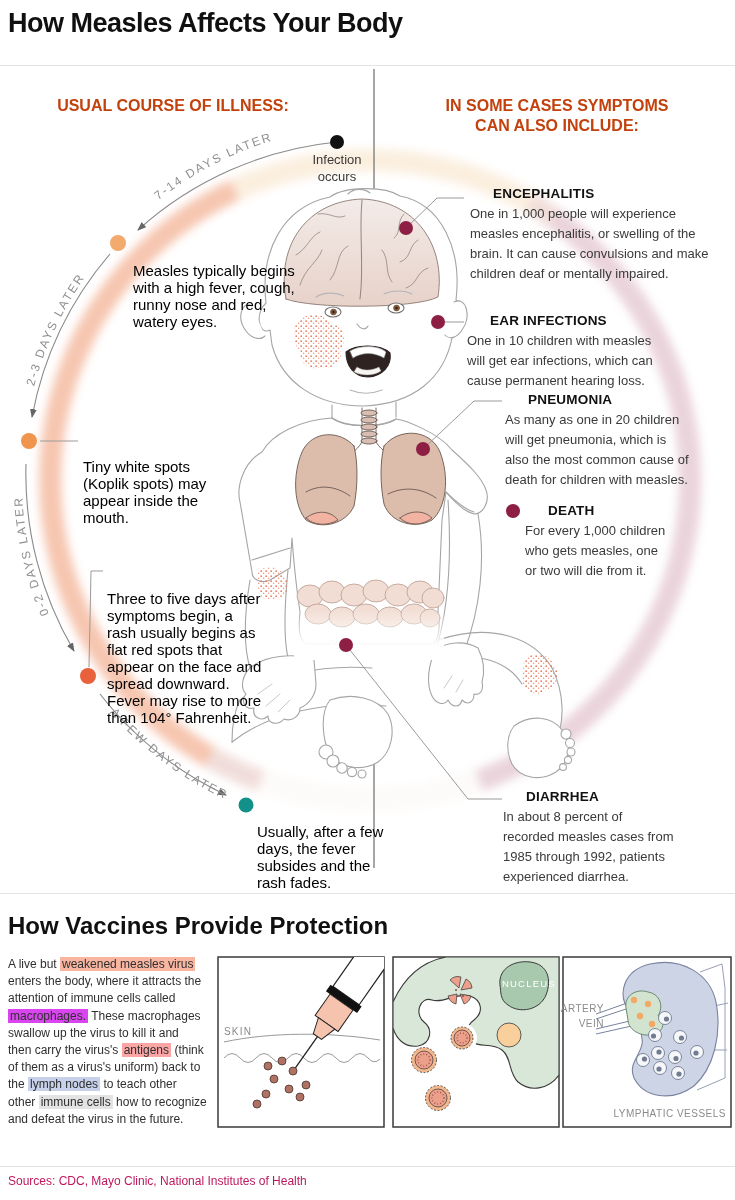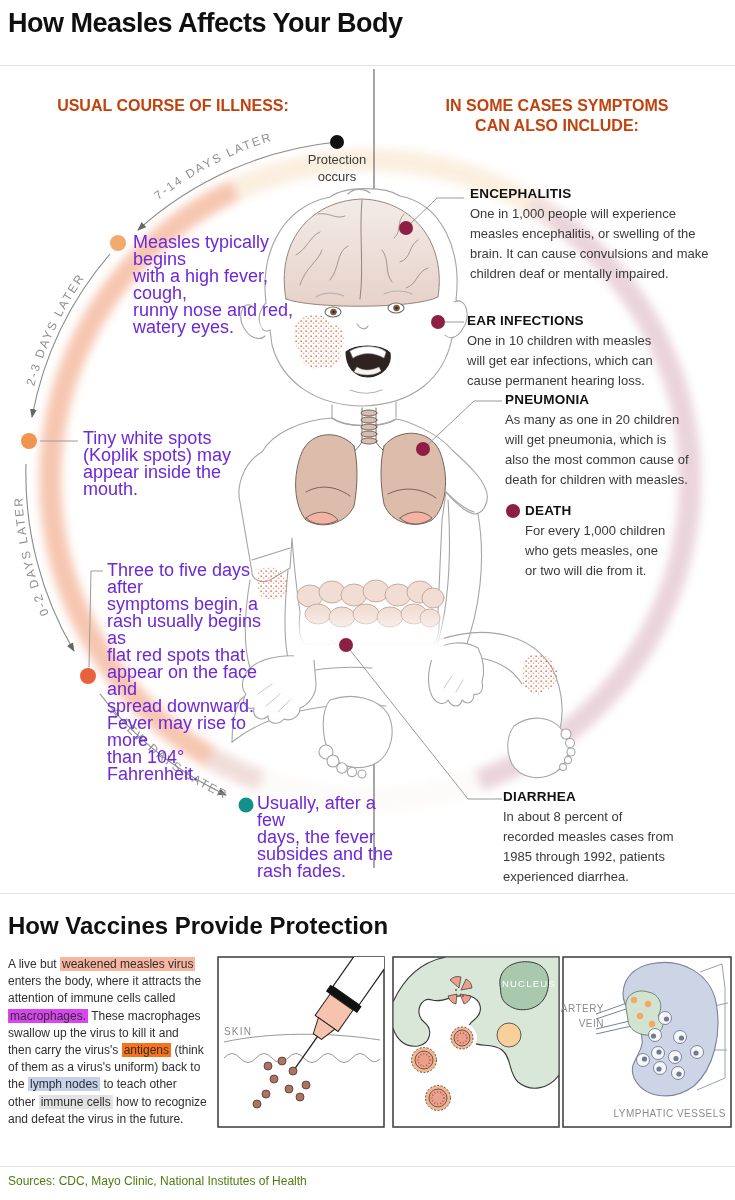--- a/index.html
+++ b/index.html
@@ -3,30 +3,30 @@
 <meta charset="utf-8">
 <style>
   html,body{margin:0;padding:0;background:#fff;}
   #page{position:relative;width:735px;height:1200px;background:#fff;overflow:hidden;
         font-family:"Liberation Sans",sans-serif;color:#3a3a3a;}
   #art{position:absolute;left:0;top:0;z-index:1;}
   .ov{position:absolute;z-index:2;}
   .rule{position:absolute;left:0;width:735px;height:1px;background:#e3e3e3;z-index:2;}
   h1.title{margin:0;font-size:27px;font-weight:bold;color:#101010;letter-spacing:-0.5px;}
   .colhead{font-size:16px;font-weight:bold;color:#c2410c;text-align:center;white-space:pre-line;line-height:20px;}
-  .stage{font-size:18px;line-height:17px;color:#6d28d9;white-space:pre-line;}
-  .sym .t{font-size:13.5px;font-weight:bold;color:#111;margin-bottom:3px;letter-spacing:0.2px;}
+  .stage{font-size:15px;line-height:17px;color:#000000;white-space:pre-line;margin-top:28px;}
+  .sym .t{font-size:13.5px;font-weight:bold;color:#111;margin-bottom:3px;letter-spacing:0.2px;margin-left:23px;}
   .sym .b{font-size:13px;line-height:20px;color:#3a3a3a;white-space:pre-line;}
   .small-label{font-size:10px;color:#8b8b8b;letter-spacing:1.2px;}
   .vtitle{margin:0;font-size:24px;font-weight:bold;color:#101010;}
   .vpara{font-size:12px;line-height:17.2px;color:#2f2f2f;white-space:pre-line;width:206px;}
   .vpara span.hl{padding:0 2px;}
   .infection{font-size:13px;color:#3a3a3a;text-align:center;white-space:pre-line;line-height:17px;}
   .nucleus{font-size:9.5px;color:#fff;letter-spacing:1.2px;}
-  .sources{font-size:12px;color:#4d7c0f;}
+  .sources{font-size:12px;color:#be185d;}
   .brand{font-family:"Liberation Serif",serif;font-size:17px;color:#1c1c1c;letter-spacing:0.5px;}
   .right{text-align:right;}
   svg text.arcLabel{font-family:"Liberation Sans",sans-serif;font-size:12px;letter-spacing:2px;fill:#8f8f8f;}
 </style>
 </head>
 <body>
 
 <div id="page">
 
 <svg id="art" width="735" height="1200" viewBox="0 0 735 1200">
@@ -349,21 +349,21 @@
   </g>
 </svg>
 
 <h1 class="ov title" style="left:8px;top:8px;">How Measles Affects Your Body</h1>
 <div class="rule" style="top:65px;"></div>
 
 <div class="ov colhead" style="left:23px;top:96px;width:300px;">USUAL COURSE OF ILLNESS:</div>
 <div class="ov colhead" style="left:414px;top:96px;width:286px;">IN SOME CASES SYMPTOMS
 CAN ALSO INCLUDE:</div>
 
-<div class="ov infection" style="left:297px;top:151px;width:80px;">Protection
+<div class="ov infection" style="left:297px;top:151px;width:80px;">Infection
 occurs</div>
 
 <div class="ov stage" style="left:133px;top:234px;width:175px;">Measles typically begins
 with a high fever, cough,
 runny nose and red,
 watery eyes.</div>
 <div class="ov stage" style="left:83px;top:430px;width:160px;">Tiny white spots
 (Koplik spots) may
 appear inside the
 mouth.</div>
@@ -414,21 +414,21 @@
 experienced diarrhea.</div>
 </div>
 
 <div class="rule" style="top:893px;"></div>
 <h2 class="ov vtitle" style="left:8px;top:912px;">How Vaccines Provide Protection</h2>
 <div class="ov vpara" style="left:8px;top:956px;"><span>A live but </span><span class="hl" style="background: rgb(248, 181, 160);">weakened measles virus</span><span>
 enters the body, where it attracts the
 attention of immune cells called
 </span><span class="hl" style="background: #d946ef;">macrophages.</span><span> These macrophages
 swallow up the virus to kill it and
-then carry the virus's </span><span class="hl" style="background: #f97316;">antigens</span><span> (think
+then carry the virus's </span><span class="hl" style="background: #fca5a5;">antigens</span><span> (think
 of them as a virus's uniform) back to
 the </span><span class="hl" style="background: rgb(200, 209, 234);">lymph nodes</span><span> to teach other
 other </span><span class="hl" style="background: rgb(227, 227, 227);">immune cells</span><span> how to recognize
 and defeat the virus in the future.</span></div>
 
 <div class="ov small-label" style="left:224px;top:1026px;">SKIN</div>
 <div class="ov nucleus" style="left:502px;top:978px;">NUCLEUS</div>
 <div class="ov small-label right" style="left:548px;top:1003px;width:56px;letter-spacing:0.5px;">ARTERY</div>
 <div class="ov small-label right" style="left:548px;top:1018px;width:56px;letter-spacing:0.5px;">VEIN</div>
 <div class="ov small-label right" style="left:596px;top:1108px;width:130px;letter-spacing:0.5px;">LYMPHATIC VESSELS</div>

